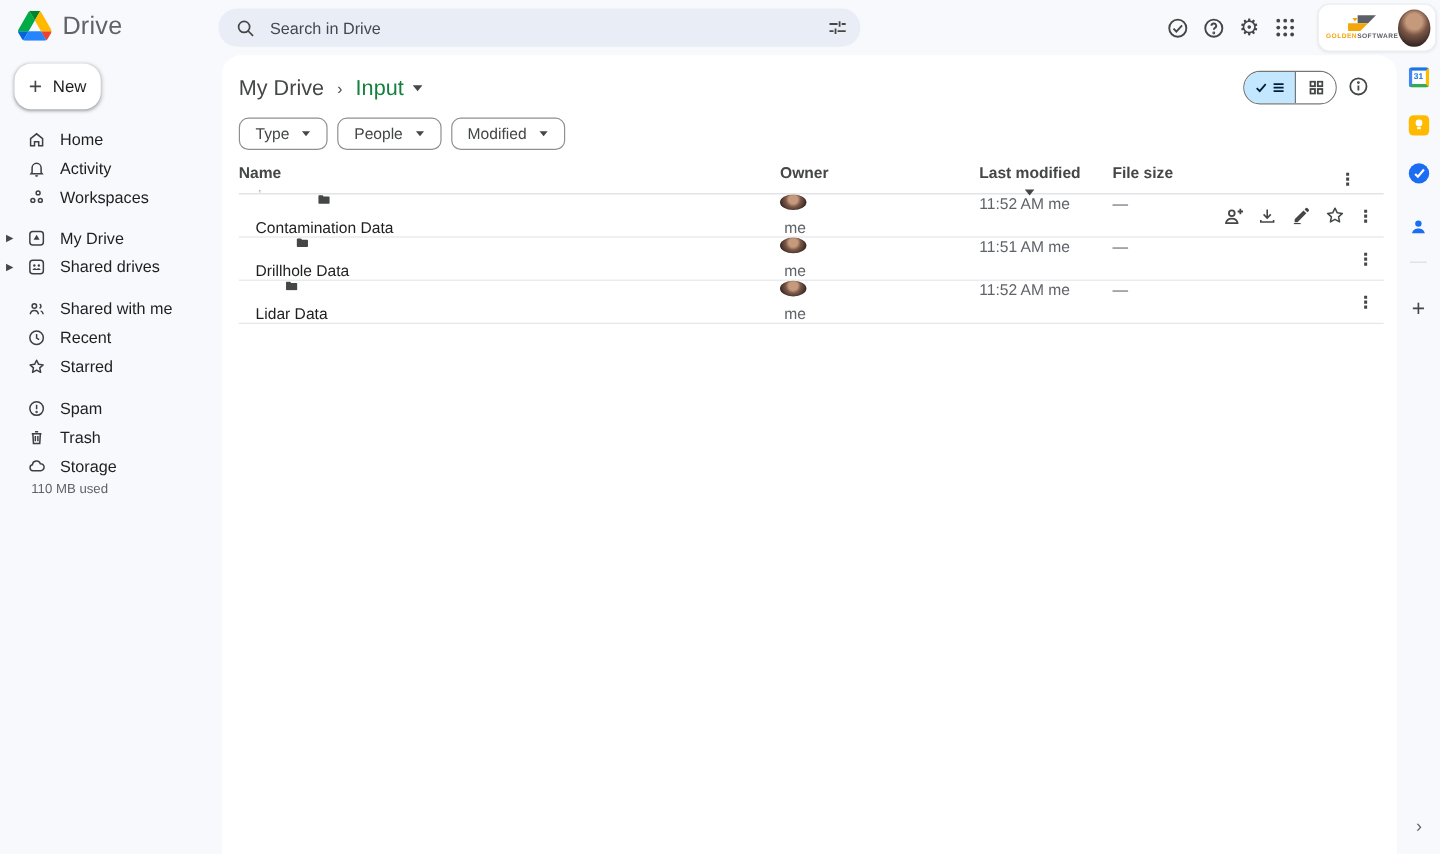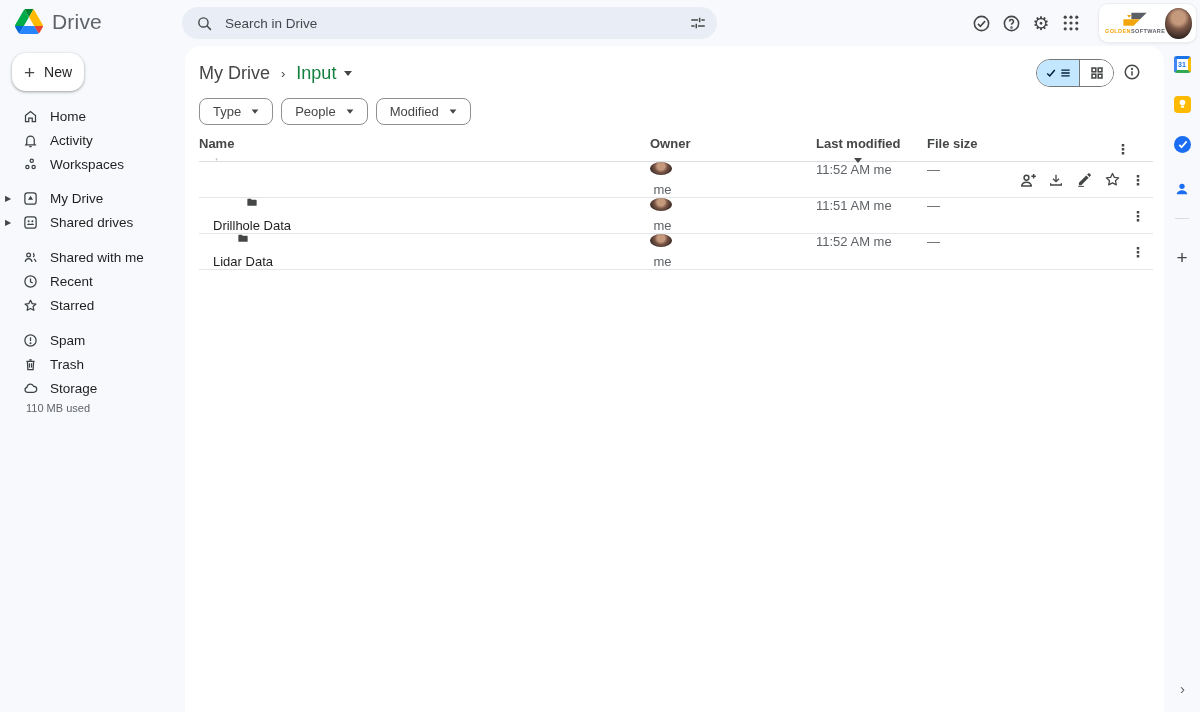--- a/index.html
+++ b/index.html
@@ -379,20 +379,26 @@
     </div>
     <div class="col c-size">
         <span>File size</span>
       </div>
     <div class="col c-menu">
         <span class="dots-v">⋮</span>
       </div>
   </div>
 
   <div class="frow" style="top:116px">
+    <div class="col c-name">
+      <svg width="18" height="15" viewBox="0 0 24 20" fill="#444746">
+          <path d="M2 2h7l2.2 2.5H22a1.6 1.6 0 0 1 1.6 1.6V18a1.6 1.6 0 0 1-1.6 1.6H2A1.6 1.6 0 0 1 .4 18V3.6A1.6 1.6 0 0 1 2 2z"></path>
+        </svg>
+      <span class="fname">Contamination Data</span>
+    </div>
     <div class="col c-owner">
         <span class="avatar small"></span>
         <span class="me-label">me</span>
       </div>
     <div class="col c-mod">11:52 AM me</div>
     <div class="col c-size">—</div>
     <div class="row-actions">
       <span class="act-btn">
         <svg width="18" height="16" viewBox="0 0 24 20" fill="none" stroke="#444746" stroke-width="2">
             <circle cx="10" cy="7" r="3.2"></circle>

